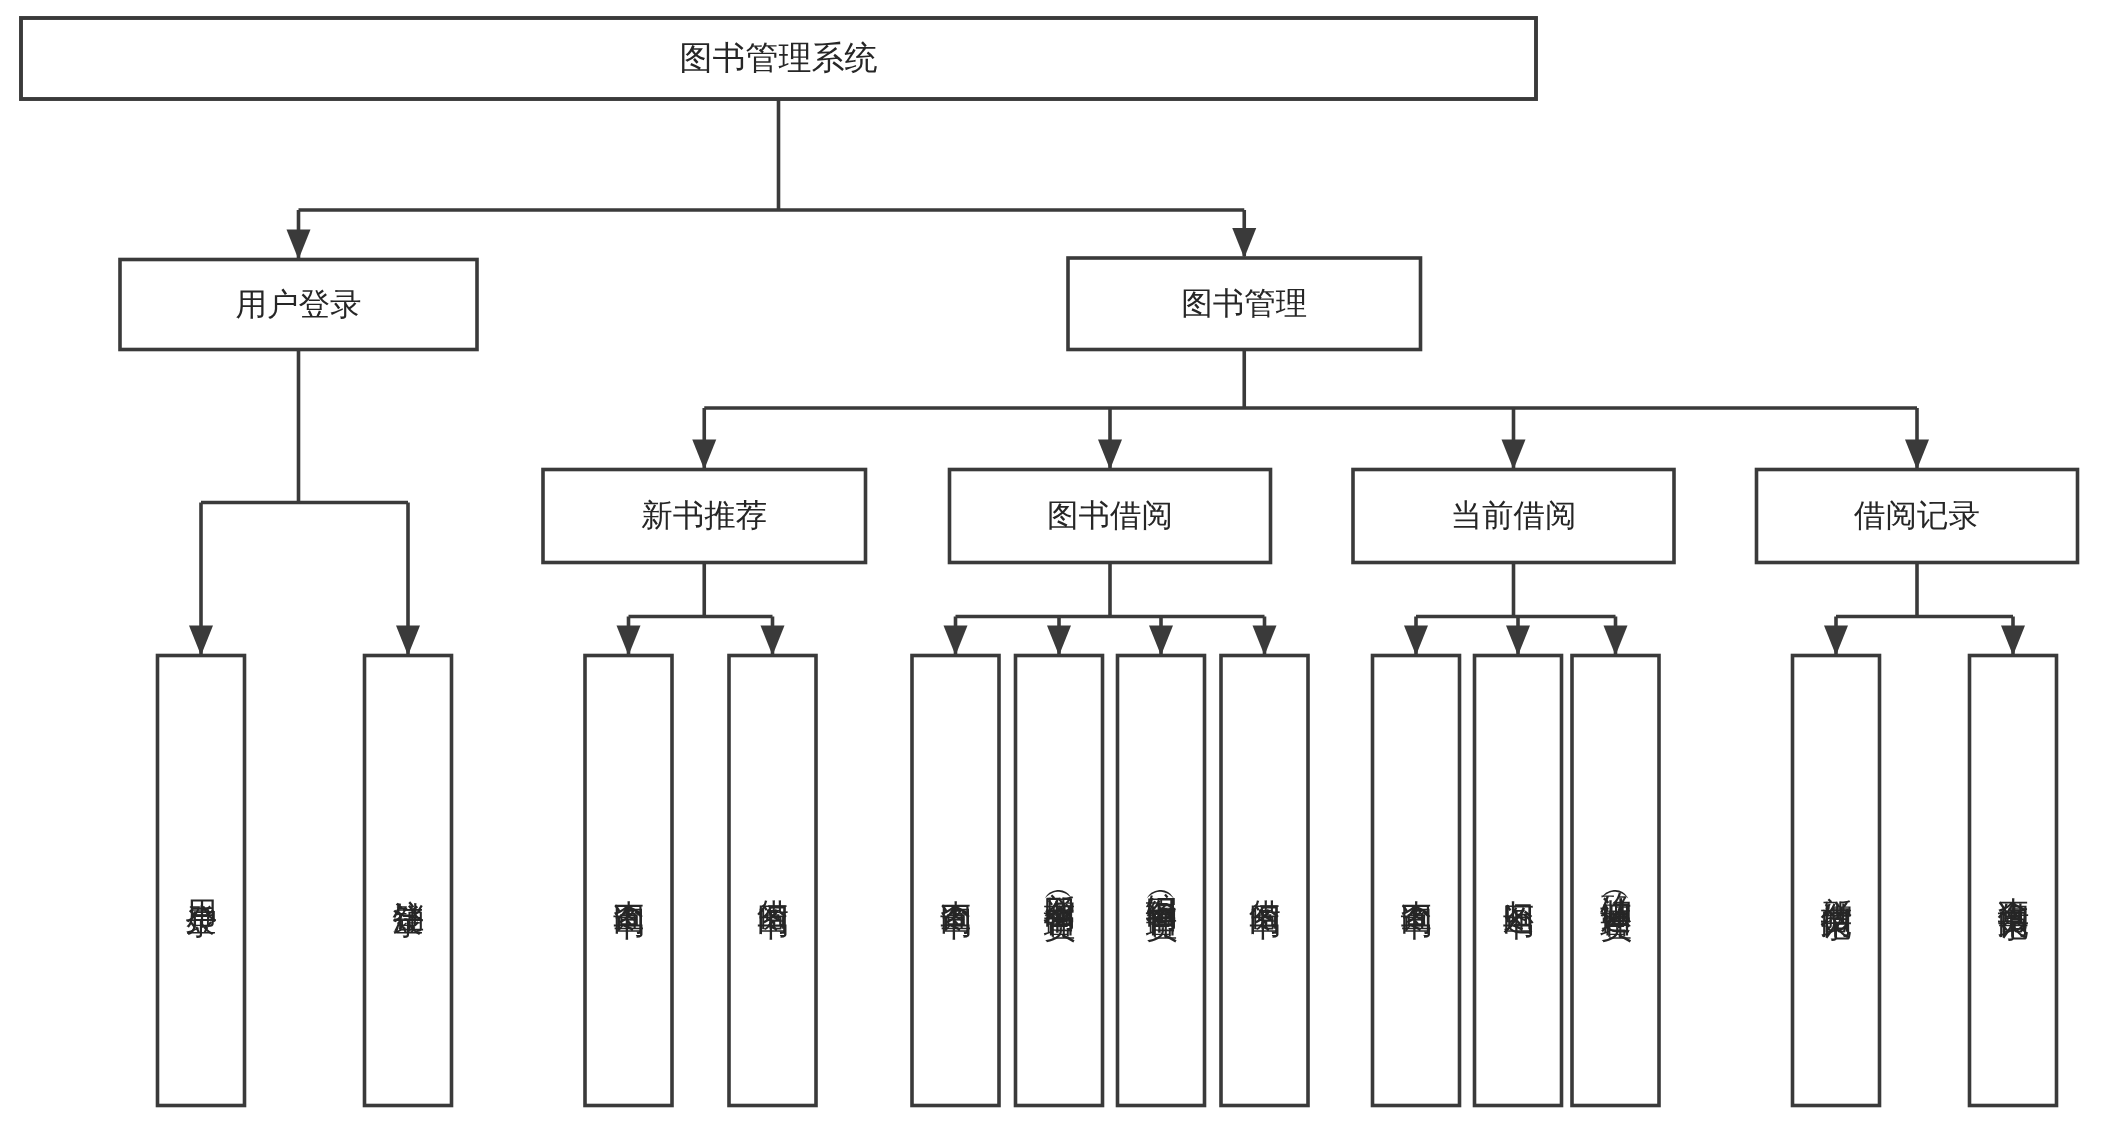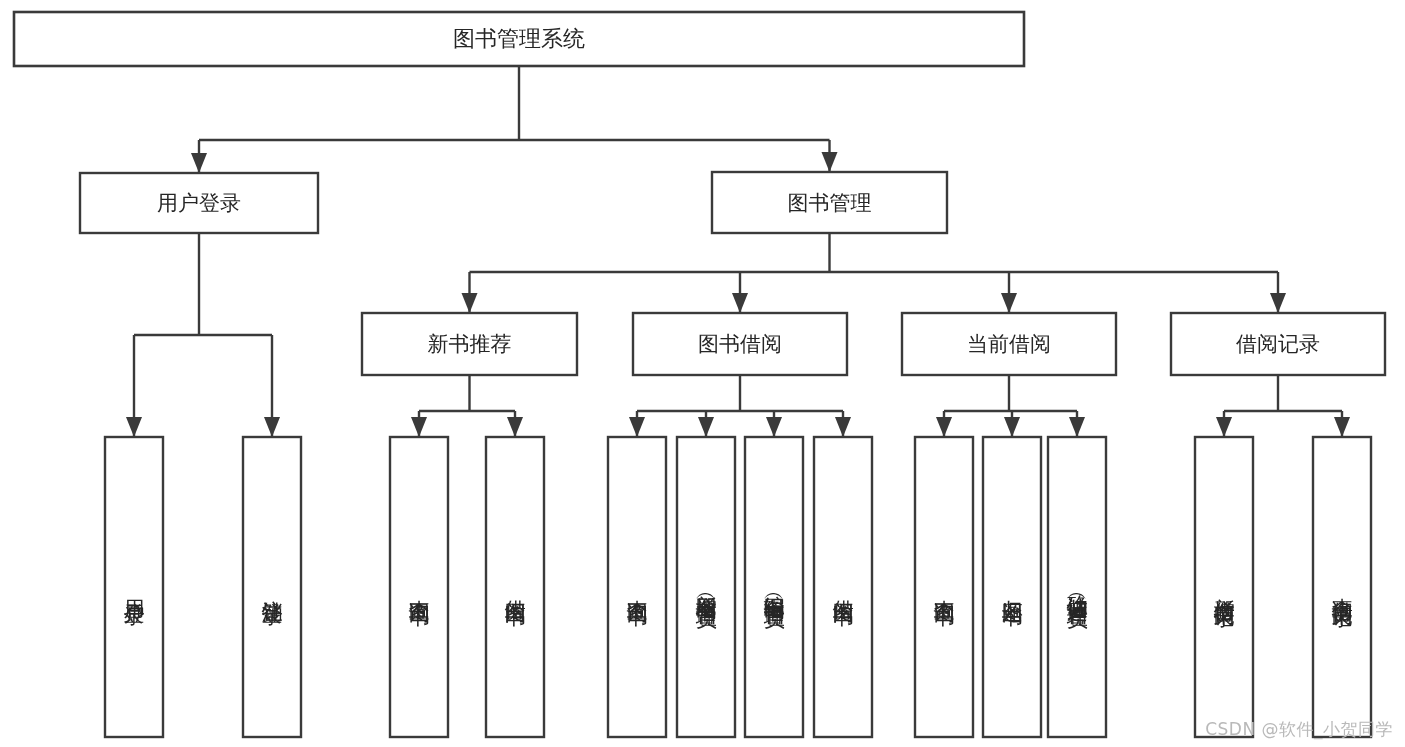--- a/index.html
+++ b/index.html
@@ -222,14 +222,13 @@
         <g>
           <rect x="1195" y="437" width="58" height="300" class="node-box"></rect>
           <foreignObject x="1195" y="437" width="58" height="300" class="leaf-label-fo"><div xmlns="http://www.w3.org/1999/xhtml" class="leaf-label">新增借阅记录</div></foreignObject>
         </g>
         <g>
           <rect x="1313" y="437" width="58" height="300" class="node-box"></rect>
           <foreignObject x="1313" y="437" width="58" height="300" class="leaf-label-fo"><div xmlns="http://www.w3.org/1999/xhtml" class="leaf-label">查询借阅记录</div></foreignObject>
         </g>
       </g>
   </svg>
-  <div class="watermark">CSDN @软件_小贺同学</div>
 </div>
 
 </body></html>

